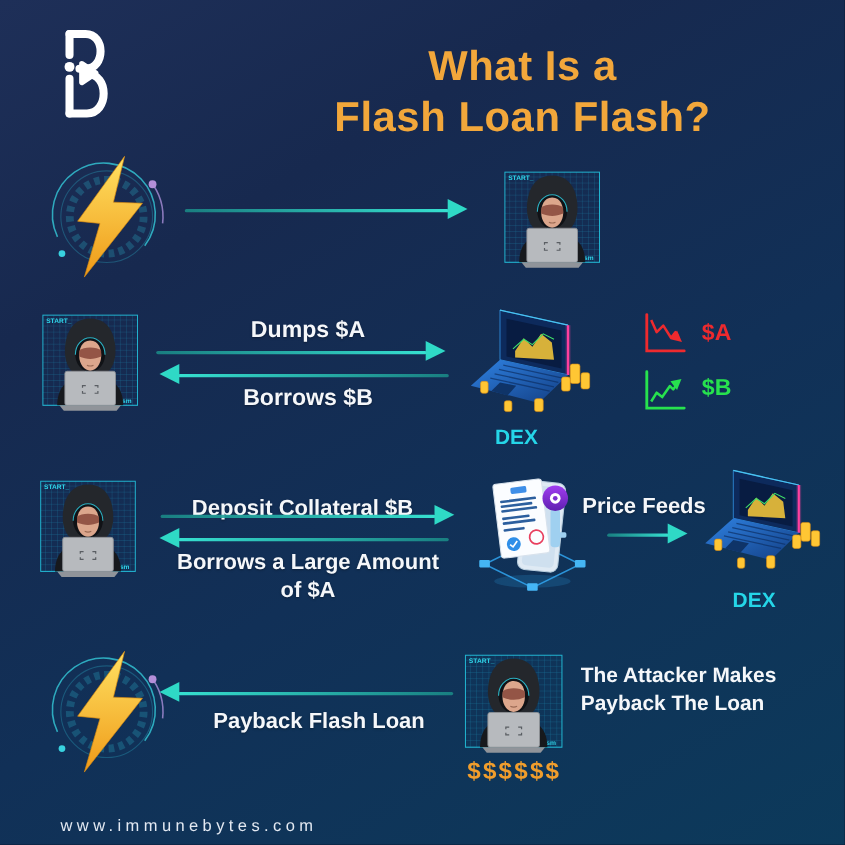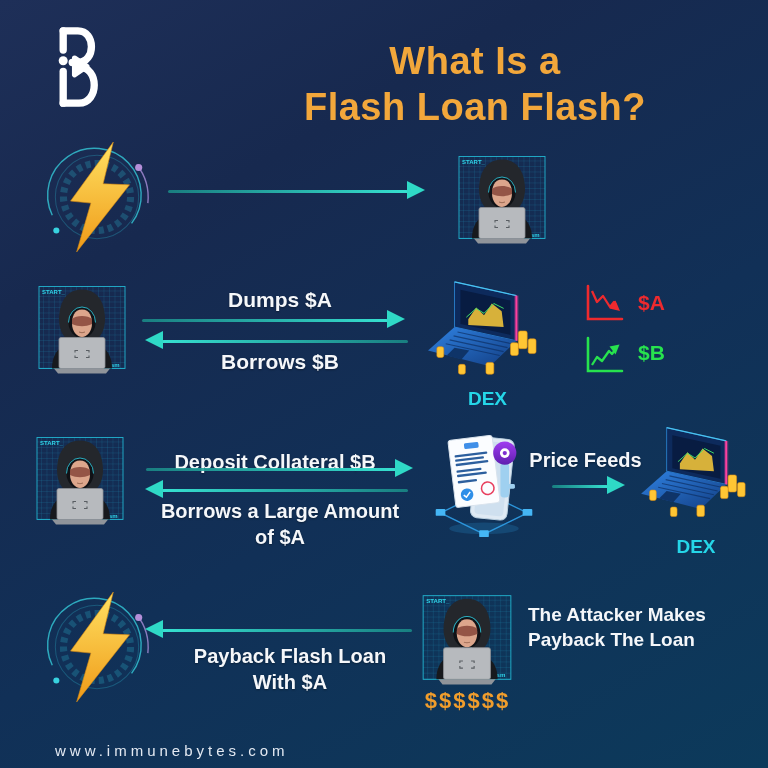--- a/index.html
+++ b/index.html
@@ -8,21 +8,21 @@
     background: linear-gradient(150deg, #1e2f58 0%, #17294f 26%, #113057 58%, #0c3a5b 100%);
     font-family:"Liberation Sans", sans-serif;
     -webkit-font-smoothing:antialiased;
   }
   .abs { position:absolute; }
   .title {
     left:225px; top:24px; width:500px; text-align:center;
     color:#f2a73b; font-size:38px; font-weight:800; line-height:1.22; letter-spacing:.5px;margin-top:14px;
   }
   .wlabel { color:#f5f7fa; font-weight:700; font-size:21px; text-align:center; text-shadow:0 1px 2px rgba(0,0,0,.35); }
-  .cyanlabel { color:#25d6e8; font-weight:700; font-size:19px; text-align:center; }
+  .cyanlabel { color:#25d6e8; font-weight:700; font-size:19px; }
   .arrow { height:0; }
   .arrow .shaft { position:absolute; top:-1.5px; height:3px; border-radius:2px; }
   .arrow.right .shaft { left:0; right:12px; background:linear-gradient(90deg, rgba(26,140,136,.85), #36e0d0); }
   .arrow.left  .shaft { left:12px; right:0; background:linear-gradient(90deg, #36e0d0, rgba(26,140,136,.85)); }
   .arrow .head { position:absolute; width:0; height:0; top:-10px;
     border-top:9px solid transparent; border-bottom:9px solid transparent; }
   .arrow.right .head { right:-5px; border-left:18px solid #2fd9c6; }
   .arrow.left  .head { left:-5px;  border-right:18px solid #2fd9c6; }
   .asset-a { color:#ee2a2e; font-size:21px; font-weight:800; }
   .asset-b { color:#27e24e; font-size:21px; font-weight:800; }
@@ -232,21 +232,20 @@
 
   <svg class="abs" style="left:36px;top:586px" width="122" height="122" viewBox="0 0 120 120">
       <use href="#flash-art"></use>
     </svg>
   <div class="abs arrow left" style="left:150px;top:630px;width:262px">
     <div class="shaft"></div>
       <div class="head"></div>
   </div>
   <div class="abs wlabel small2line" style="left:170px;top:643px;width:240px">
     <div>Payback Flash Loan</div>
-    <div>With $A</div>
   </div>
   <svg class="abs" style="left:416px;top:588px" width="102" height="99" viewBox="0 0 100 96">
       <use href="#hacker-art"></use>
     </svg>
   <div class="abs dollars" style="left:420px;top:688px;width:95px">$$$$$$</div>
   <div class="abs profit" style="left:528px;top:602px;width:238px">
     <div>The Attacker Makes</div>
     <div>Payback The Loan</div>
   </div>
 

